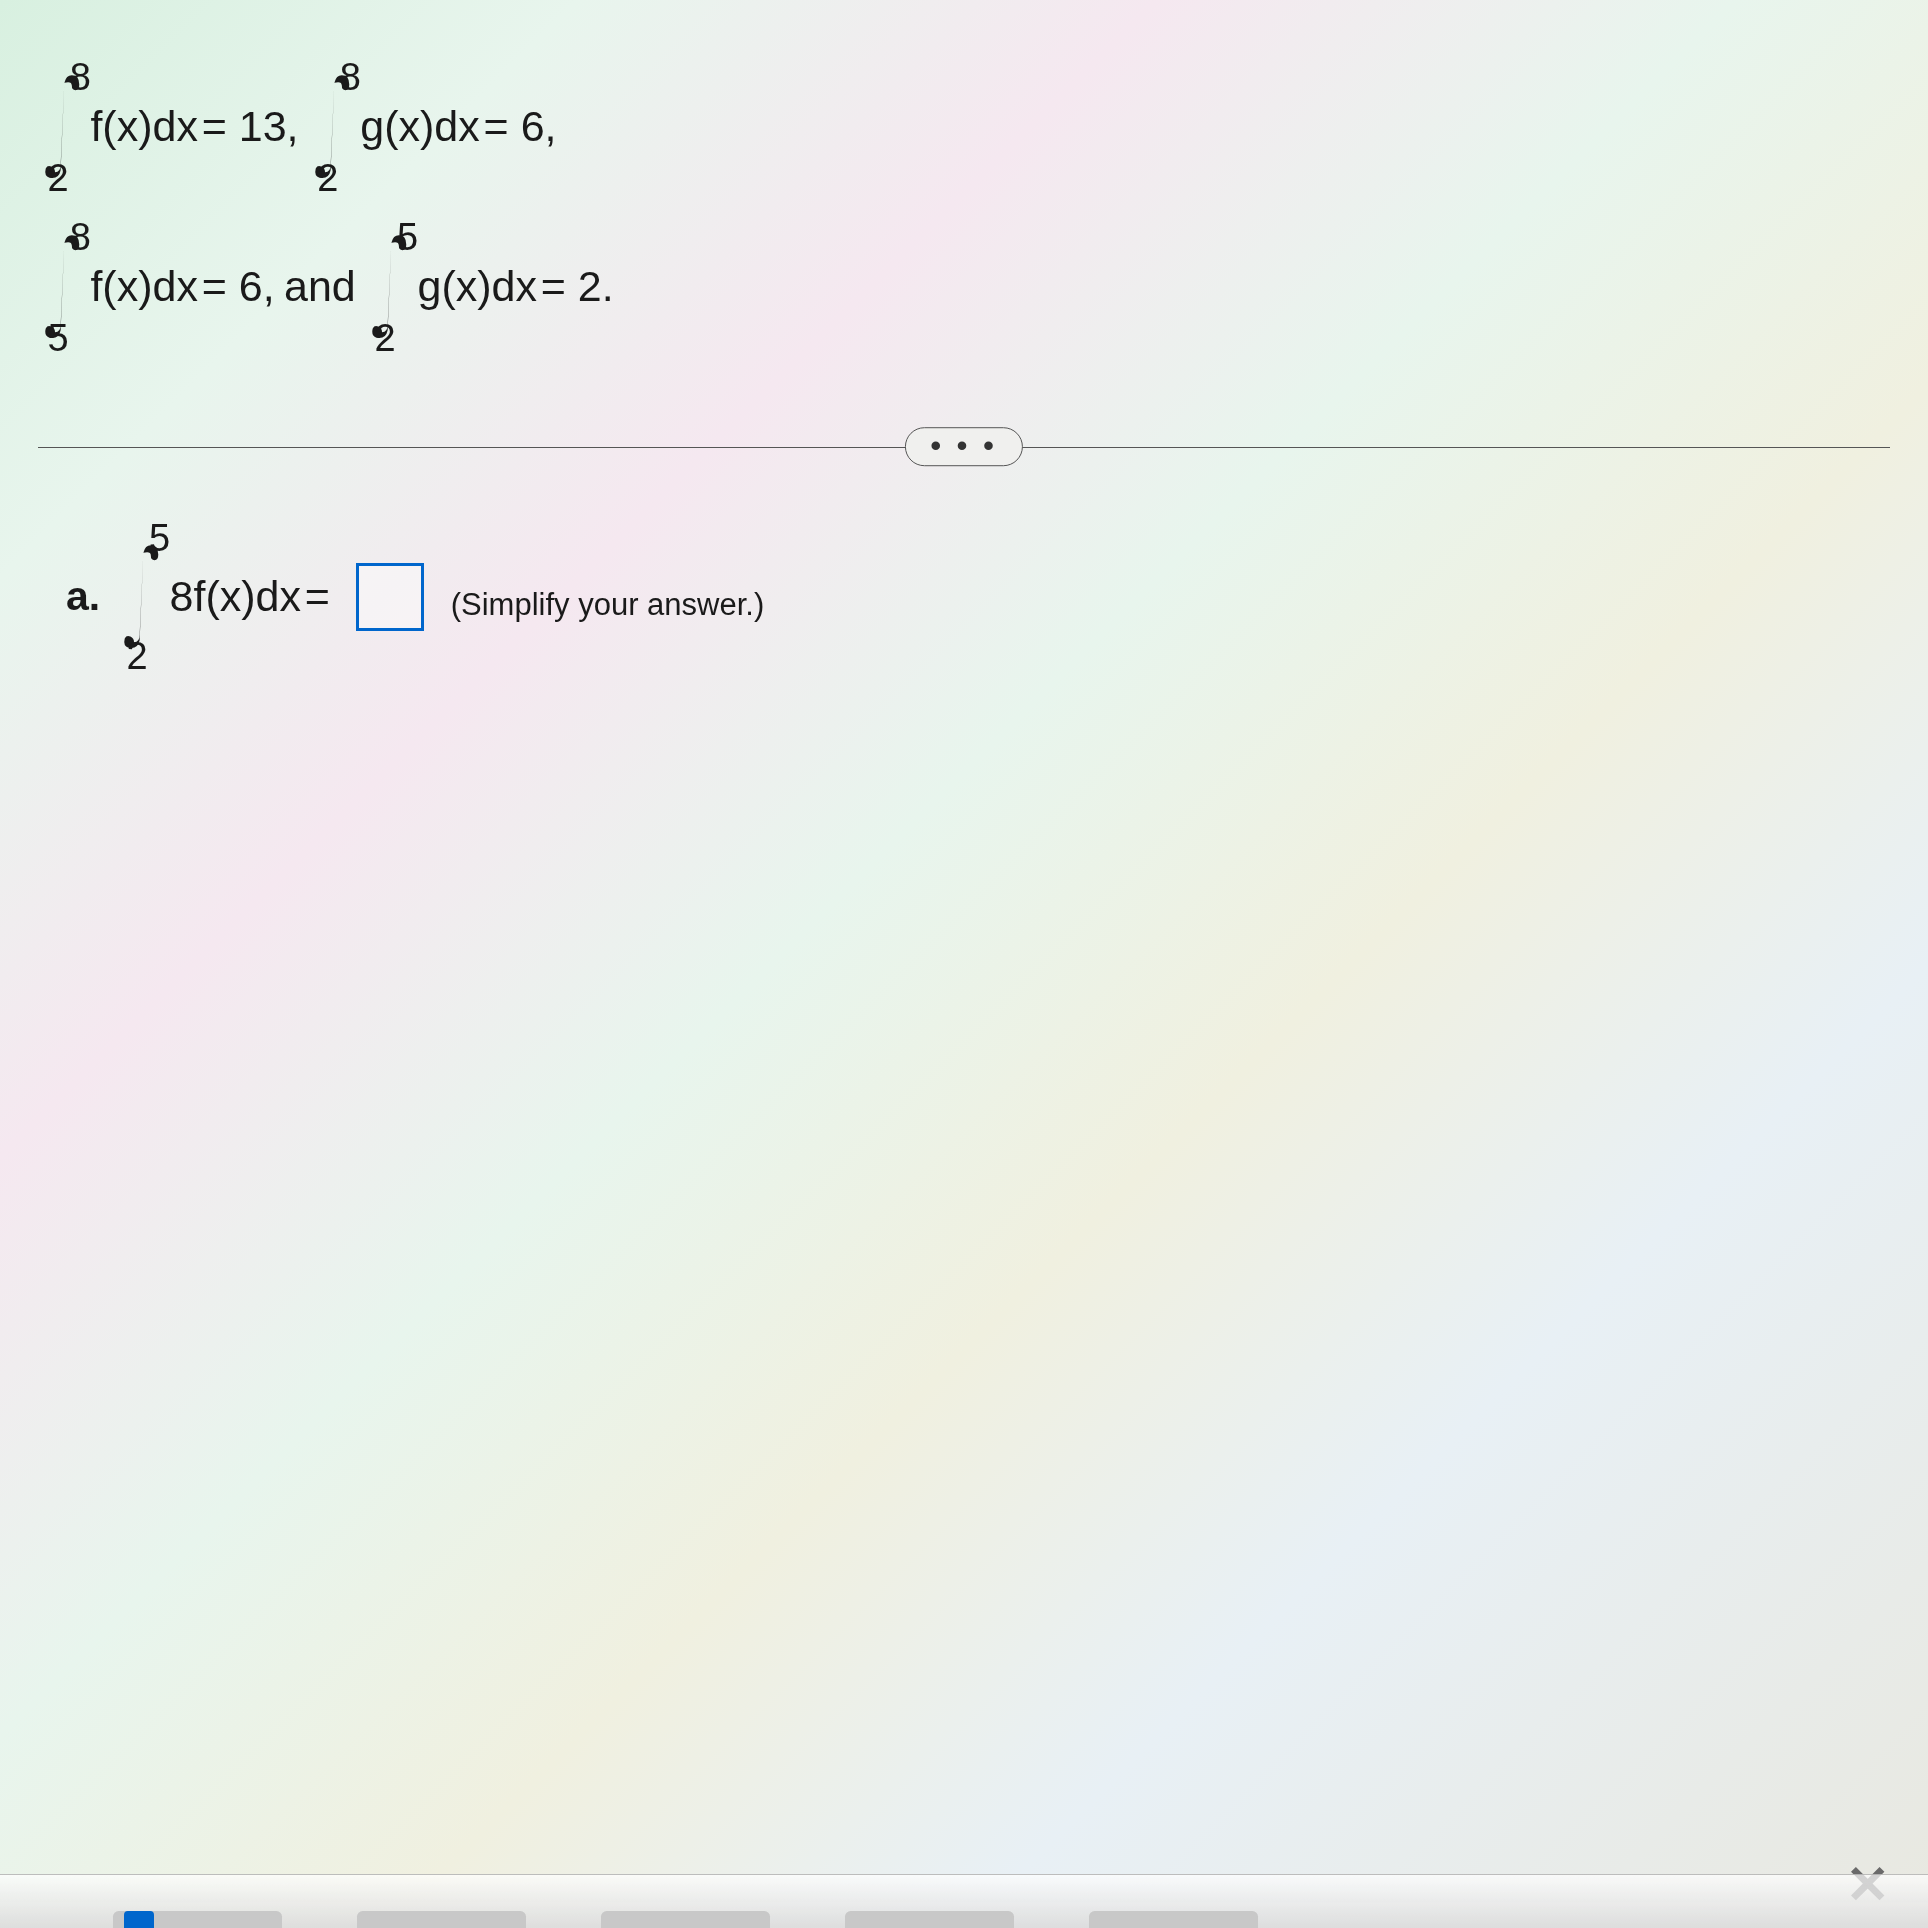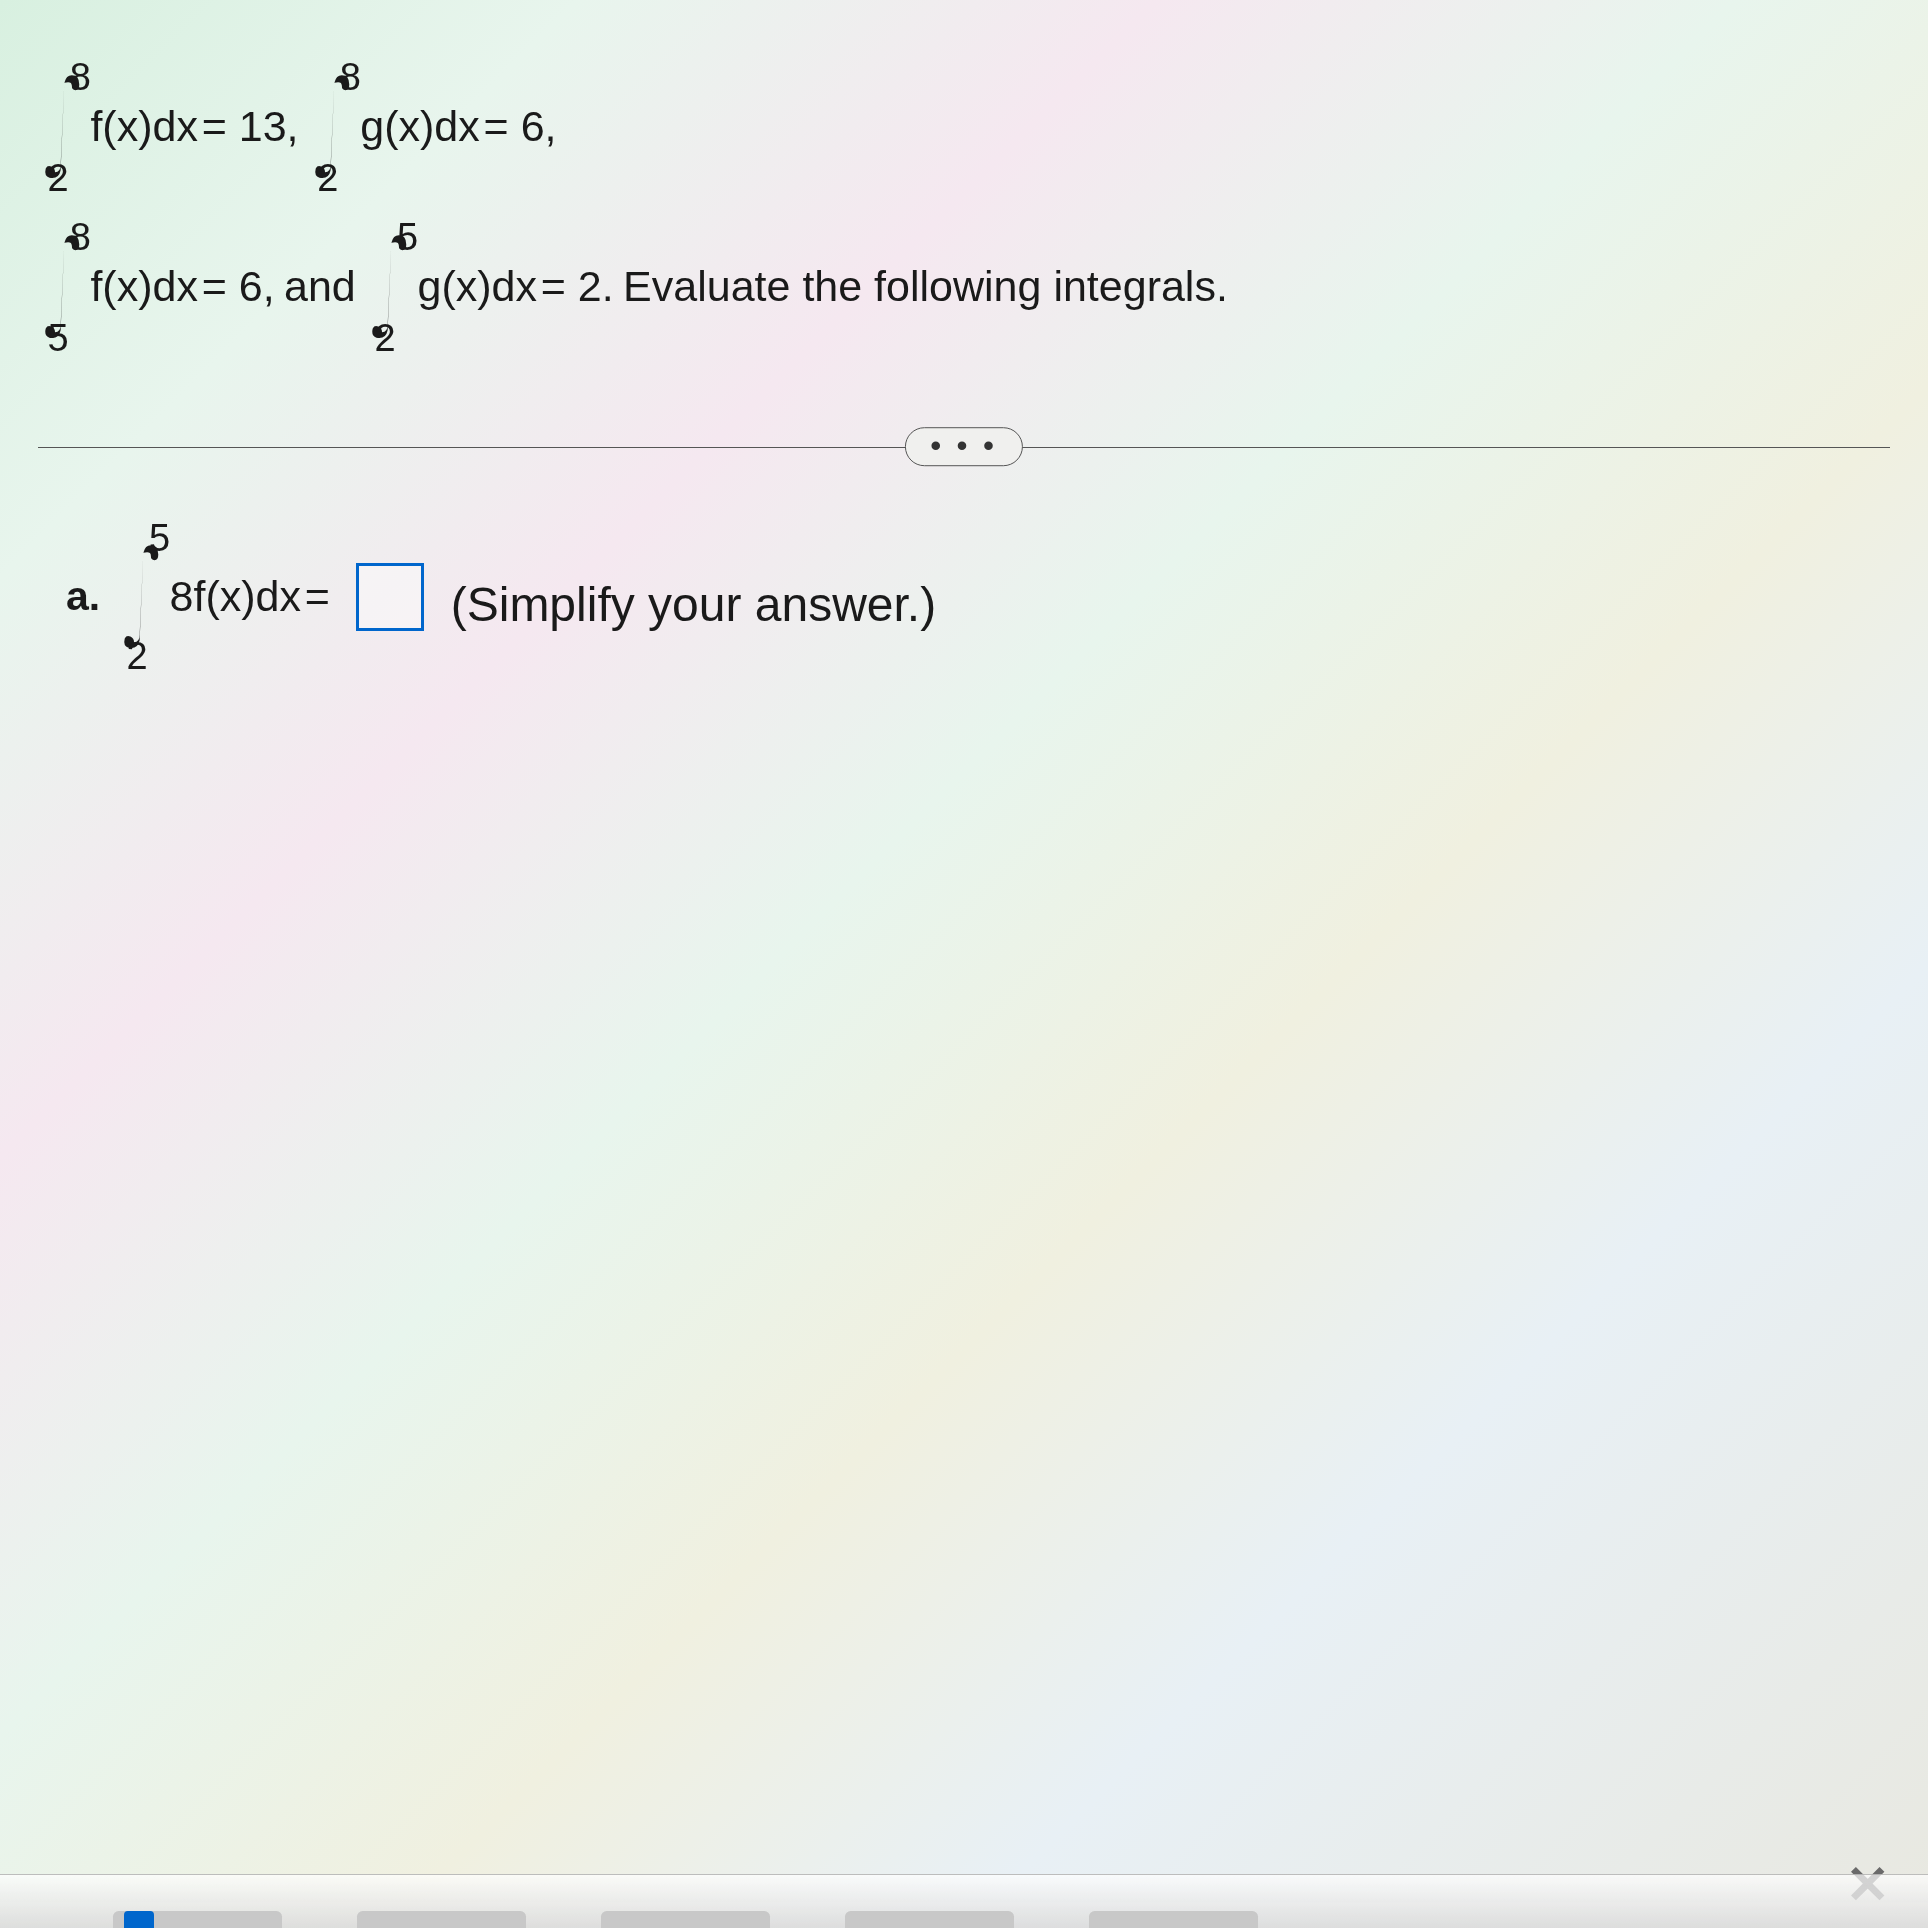--- a/index.html
+++ b/index.html
@@ -101,21 +101,21 @@
   .answer-box {
     display: inline-block;
     width: 62px;
     height: 62px;
     border: 3.8px solid #0066cc;
     background: rgba(255,255,255,0.4);
     vertical-align: middle;
     margin: 0 9.4px;
   }
   .hint {
-    font-size: 48px;
+    font-size: 31px;
     margin-top: 16px;
   }
   .corner-x {
     position: absolute;
     bottom: 13px;
     right: 38px;
     font-size: 53px;
     font-weight: bold;
     color: #6a6a6a;
   }
@@ -205,21 +205,20 @@
           <span class="int-top">5</span>
           <svg viewBox="0 0 44 118">
               <path d="M 32 4 Q 40 4 40 14 Q 40 20 36 20 Q 32 20 32 15 Q 32 10 24 12 L 20 106 Q 18 116 8 114 Q 2 112 4 104 Q 6 100 10 102 Q 14 104 14 108 Q 20 108 20 100 L 24 12 Q 26 4 32 4 Z" fill="#1a1a1a"></path>
             </svg>
           <span class="int-bot">2</span>
         </span>
         <span>g(x)dx</span>
         <span>= 2.</span>
       </span>
 
-      <span>Evaluate the following integrals.</span>
     </div>
   </div>
 
   <div class="divider-row">
     <div class="hr-line"></div>
     <div class="ellipsis-btn">• • •</div>
   </div>
 
   <div class="part-row">
     <span class="part-label">a.</span>

